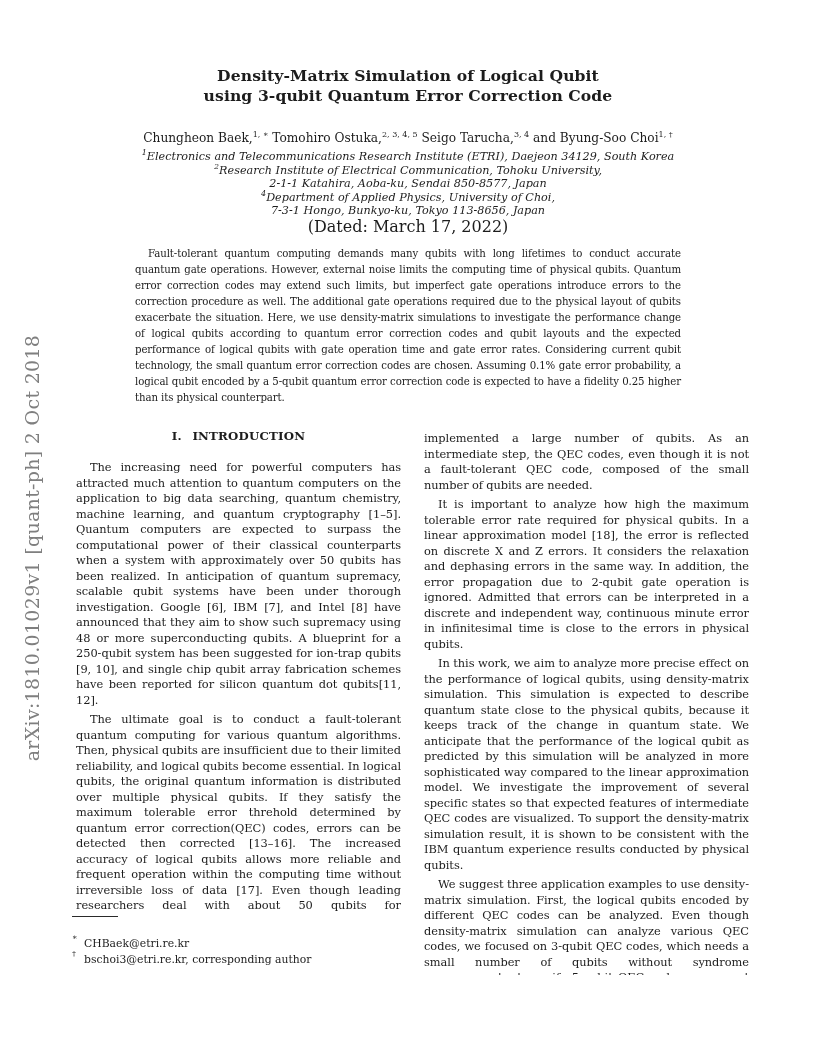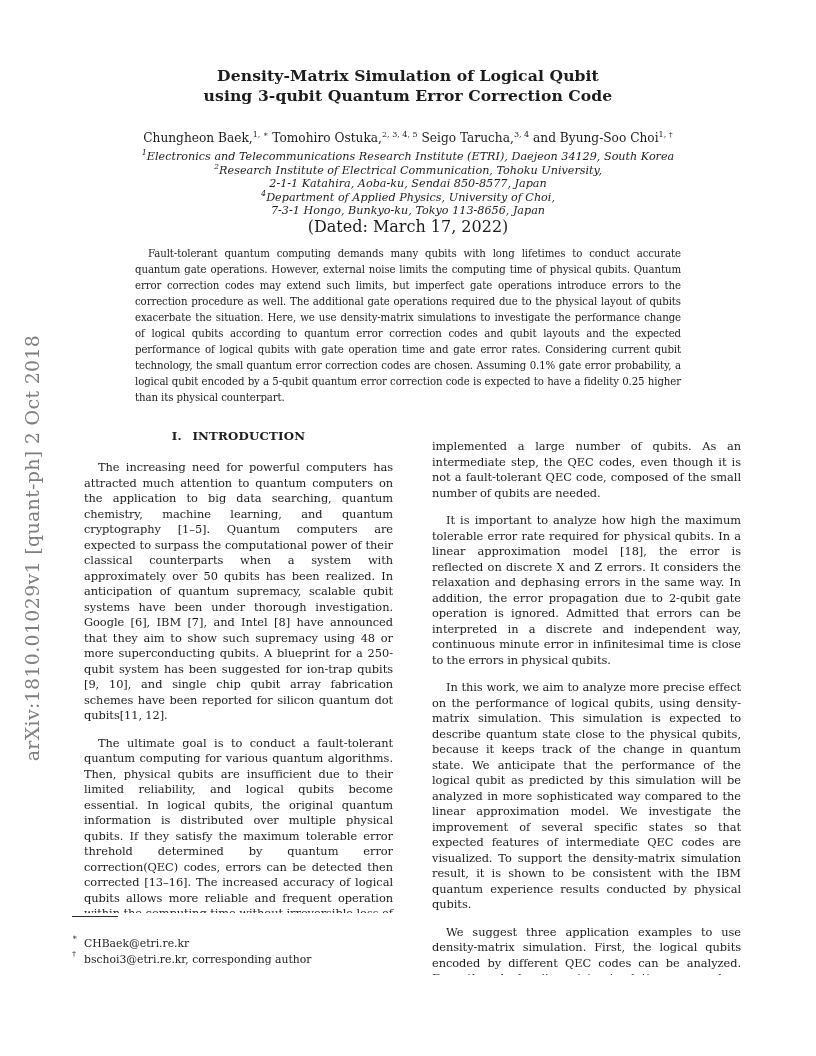--- a/index.html
+++ b/index.html
@@ -54,21 +54,21 @@
     text-align: center;
     font-weight: bold;
     font-size: 11.8px;
     line-height: 14px;
     margin: 2px 0 17px 0;
     letter-spacing: 0.2px;
   }
   .section-heading .sec-title { margin-left: 0.9em; }
 
   .body-par {
-    margin: 12px;
+    margin: 4px;
     font-size: 11.4px;
     line-height: 15.5px;
     text-align: justify;
     text-indent: 14px;
     letter-spacing: -0.05px;
     word-spacing: -0.3px;
   }
   .body-par.cont { text-indent: 0; }
 
   

